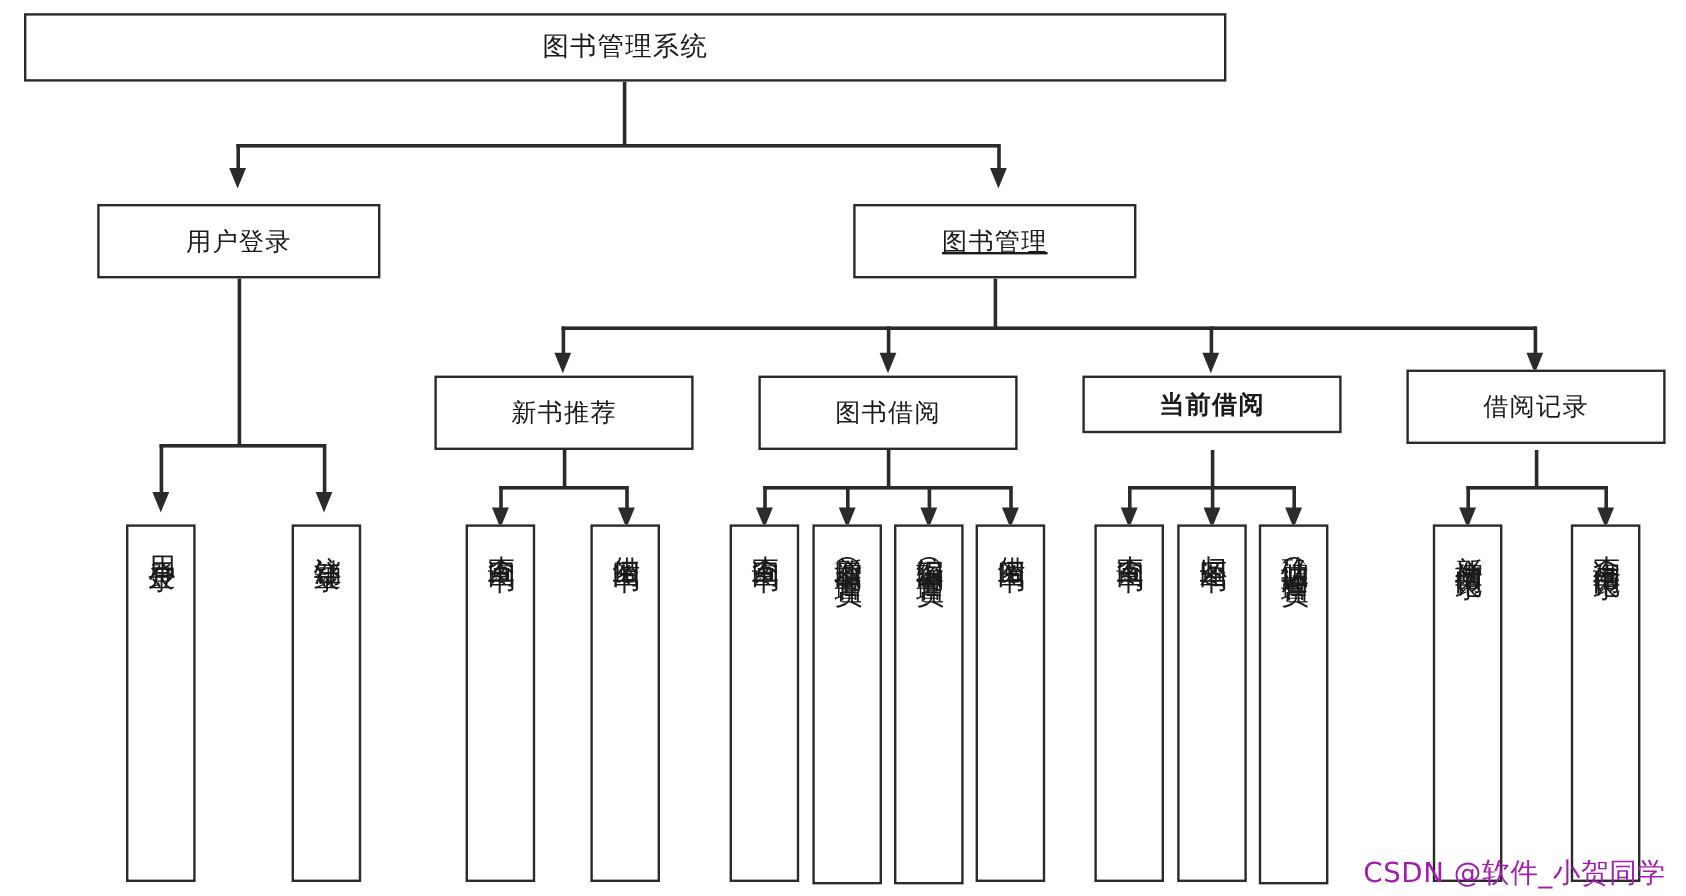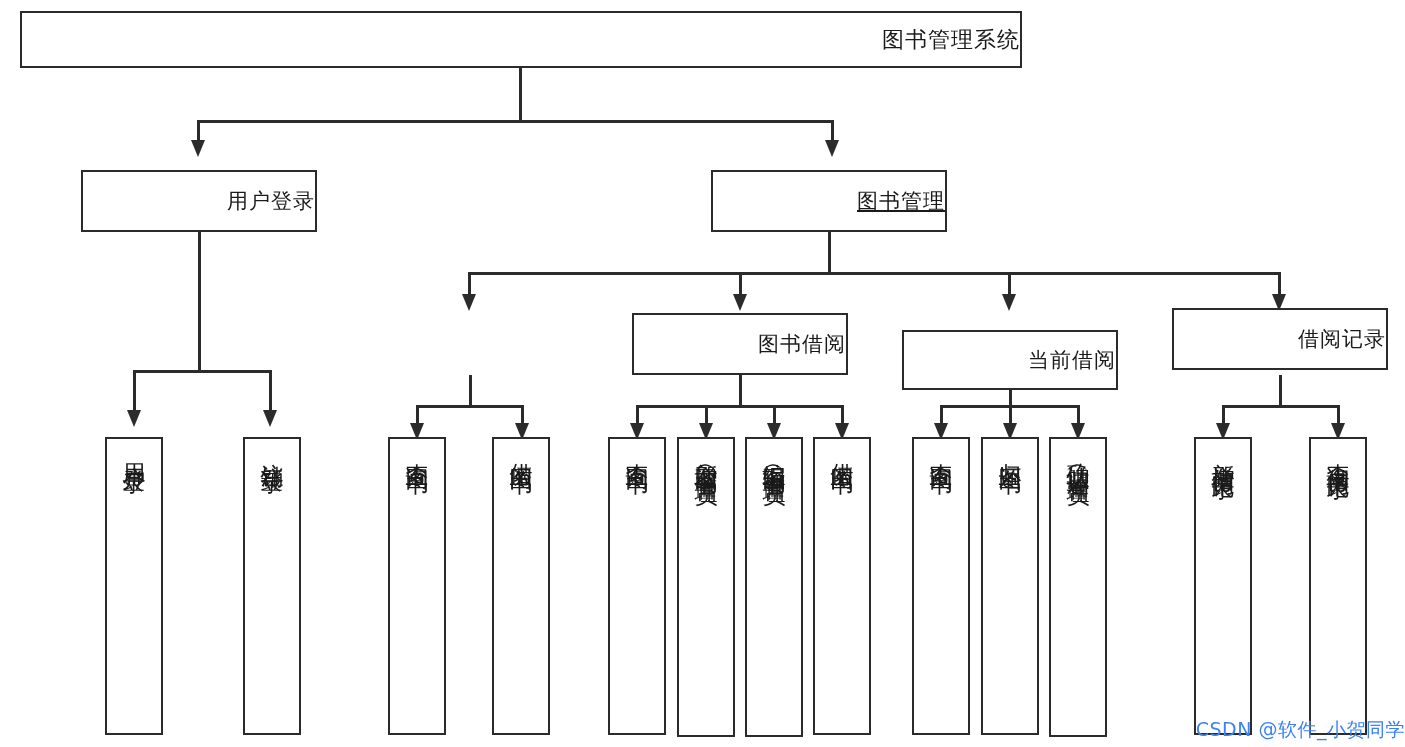--- a/index.html
+++ b/index.html
@@ -18,21 +18,21 @@
     overflow: hidden;
   }
   
   .node {
     position: absolute;
     box-sizing: border-box;
     border: 2.5px solid #2b2b2b;
     background: #ffffff;
     display: flex;
     align-items: center;
-    justify-content: flex-end;
+    justify-content: center;
     color: #1a1a1a;
     line-height: 1.18;
     z-index: 3;
   }
   .node .lbl {
     display: block;
     text-align: center;
   }
   
   .node.horiz .lbl {
@@ -68,24 +68,24 @@
     width: 0;
     height: 0;
     border-left: 7px solid transparent;
     border-right: 7px solid transparent;
     border-top: 17px solid #2b2b2b;
     z-index: 2;
   }
   
   #watermark {
     position: absolute;
-    right: 0;
+    right: 17px;
     bottom: 4px;
-    font-size: 19px;
-    color: #3b82f6;
+    font-size: 23px;
+    color: #a21caf;
     letter-spacing: 0.5px;
     z-index: 5;
     white-space: nowrap;
     font-family: "DejaVu Sans", "Liberation Sans", sans-serif;
   }
 </style>
 </head>
 <body>
 
 <div id="canvas">
@@ -123,24 +123,27 @@
 
   <div class="vline" style="left:739px; top:272px; height:24px;"></div>
   <div class="arrow" style="left:733px; top:294px;"></div>
 
   <div class="vline" style="left:1008px; top:272px; height:24px;"></div>
   <div class="arrow" style="left:1002px; top:294px;"></div>
 
   <div class="vline" style="left:1278px; top:272px; height:24px;"></div>
   <div class="arrow" style="left:1272px; top:294px;"></div>
 
+  <div class="node horiz" style="left:362px; top:313px; width:216px; height:62px;">
+    <span class="lbl">新书推荐</span>
+  </div>
   <div class="node horiz" style="left:632px; top:313px; width:216px; height:62px;">
     <span class="lbl">图书借阅</span>
   </div>
-  <div class="node horiz" style="left:902px; top:330px; width:216px; height:60px;">
+  <div class="node horiz" style="left:902px; top:313px; width:216px; height:48px;font-weight:bold;">
     <span class="lbl">当前借阅</span>
   </div>
   <div class="node horiz" style="left:1172px; top:308px; width:216px; height:62px;">
     <span class="lbl">借阅记录</span>
   </div>
 
   <div class="vline" style="left:469px; top:375px; height:32px;"></div>
   <div class="hline" style="left:416px; top:405px; width:107px;"></div>
   <div class="vline" style="left:416px; top:405px; height:21px;"></div>
   <div class="arrow" style="left:410px; top:423px;"></div>

